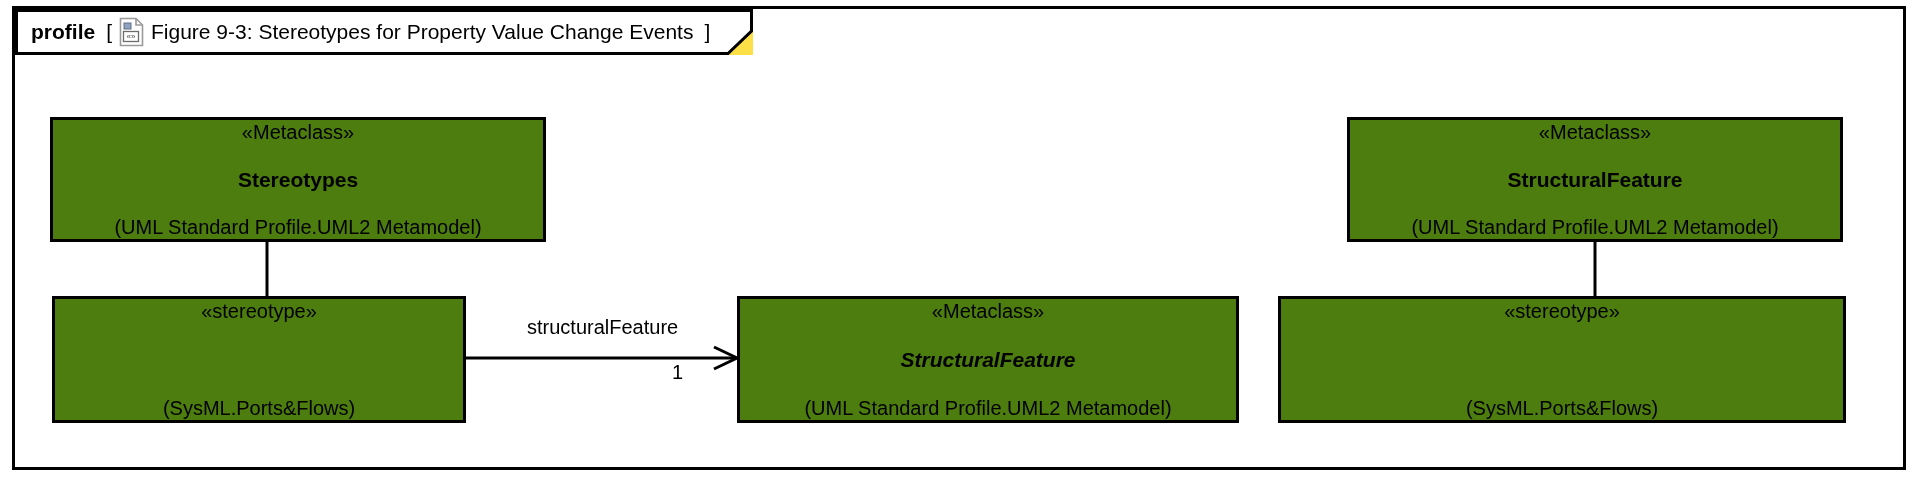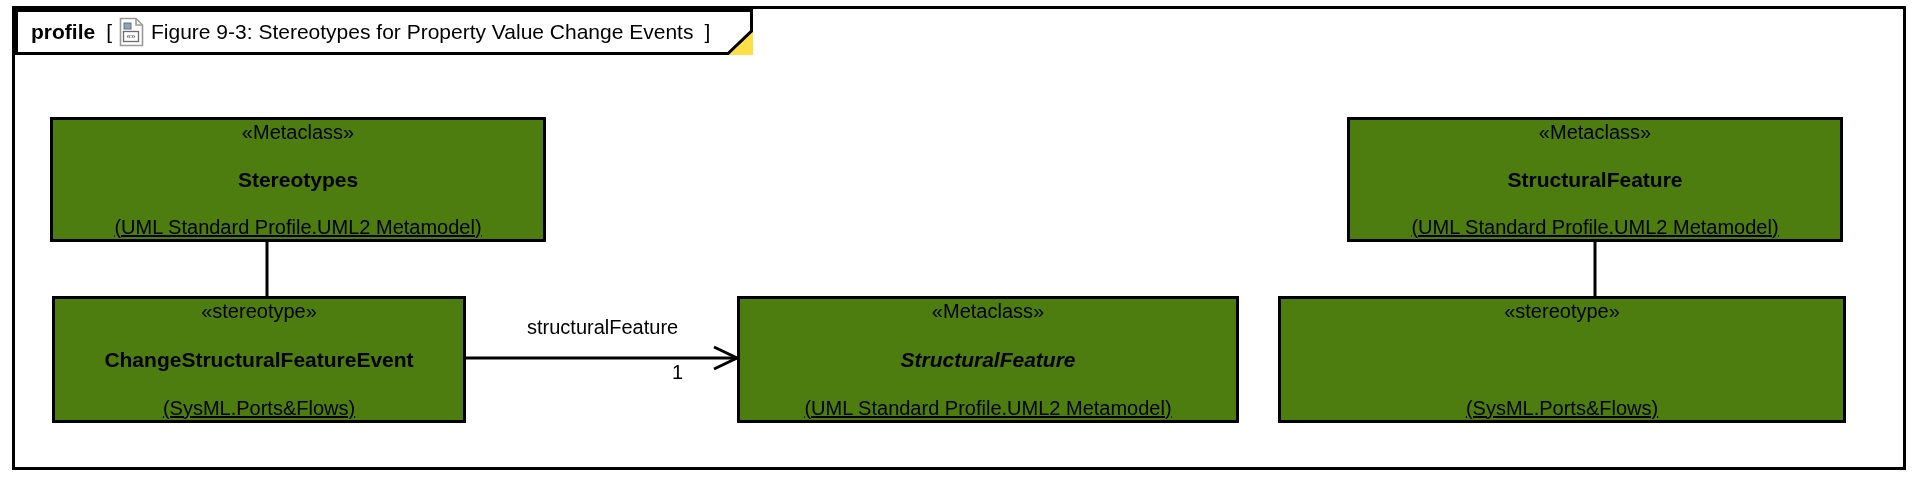--- a/index.html
+++ b/index.html
@@ -106,21 +106,20 @@
     white-space: nowrap;
   }
   .line-name.italic {
     font-style: italic;
   }
   .line-qual {
     font-size: 20px;
     color: #000000;
     line-height: 1.22;
     white-space: nowrap;
-    text-decoration: underline;
   }
 
   
   .edges {
     position: absolute;
     left: 0;
     top: 0;
     width: 1920px;
     height: 486px;
     z-index: 2;
@@ -185,21 +184,20 @@
   <div class="edge-label" style="left:672px; top:361px;">1</div>
 
   <div class="uml-box" style="left:50px; top:117px; width:496px; height:125px;">
     <div class="line-stereo">«Metaclass»</div>
     <div class="line-name">Stereotypes</div>
     <div class="line-qual">(UML Standard Profile.UML2 Metamodel)</div>
   </div>
 
   <div class="uml-box" style="left:52px; top:296px; width:414px; height:127px;">
     <div class="line-stereo">«stereotype»</div>
-    <div class="line-name">ChangeStructuralFeatureEvent</div>
     <div class="line-qual">(SysML.Ports&amp;Flows)</div>
   </div>
 
   <div class="uml-box" style="left:737px; top:296px; width:502px; height:127px;">
     <div class="line-stereo">«Metaclass»</div>
     <div class="line-name italic">StructuralFeature</div>
     <div class="line-qual">(UML Standard Profile.UML2 Metamodel)</div>
   </div>
 
   <div class="uml-box" style="left:1347px; top:117px; width:496px; height:125px;">

